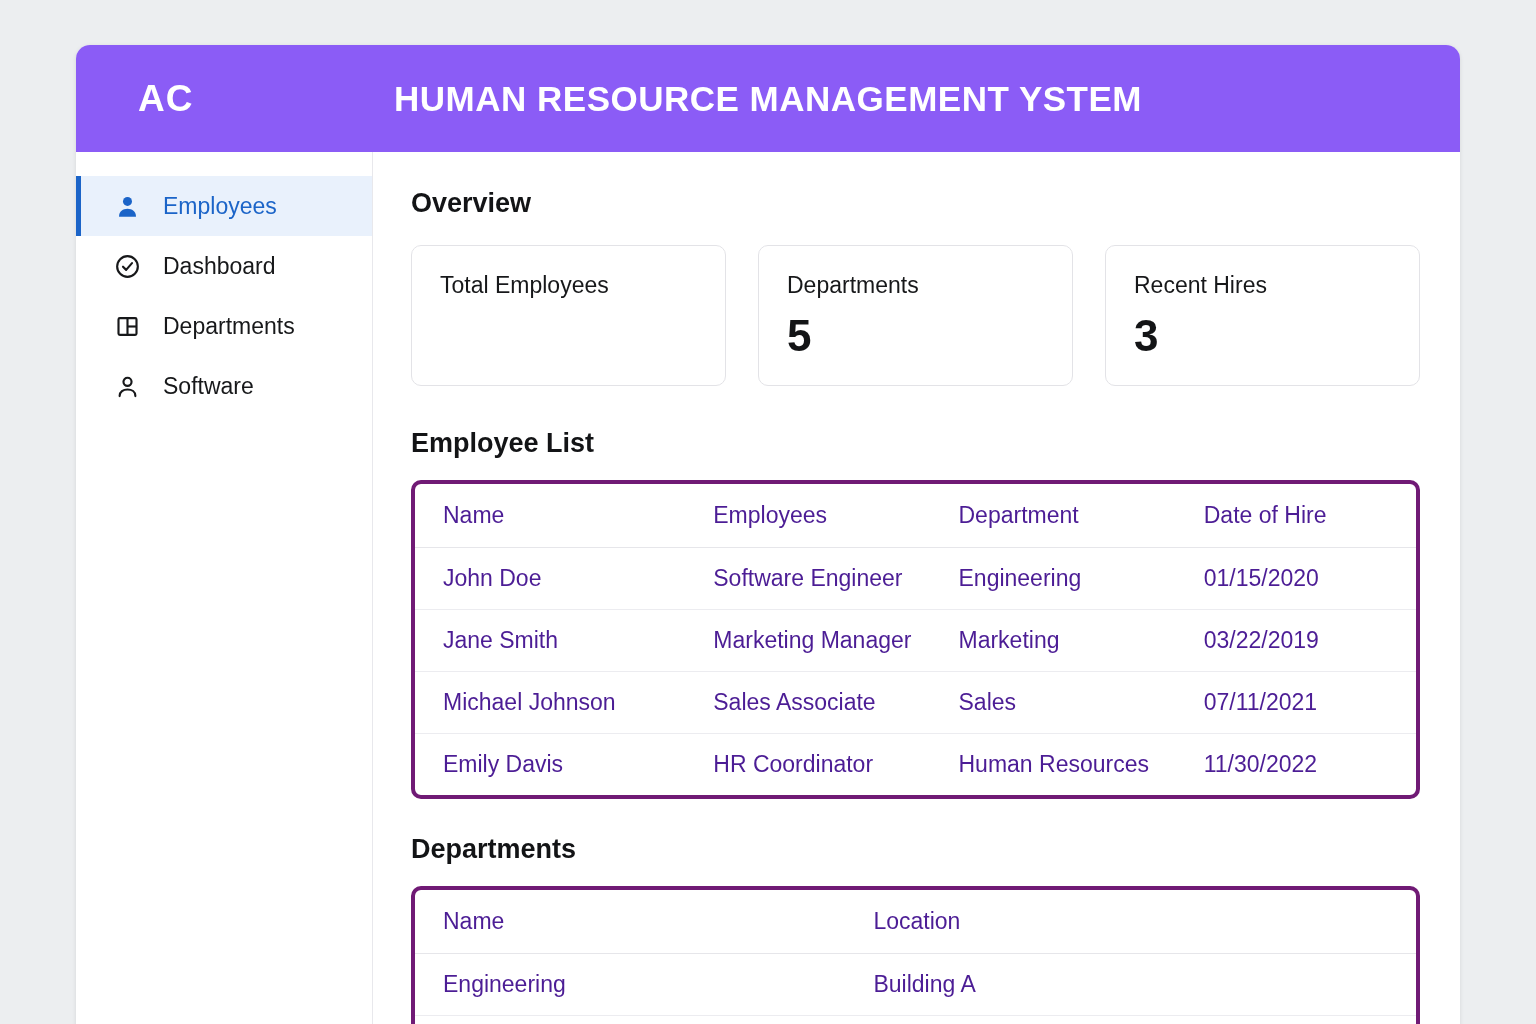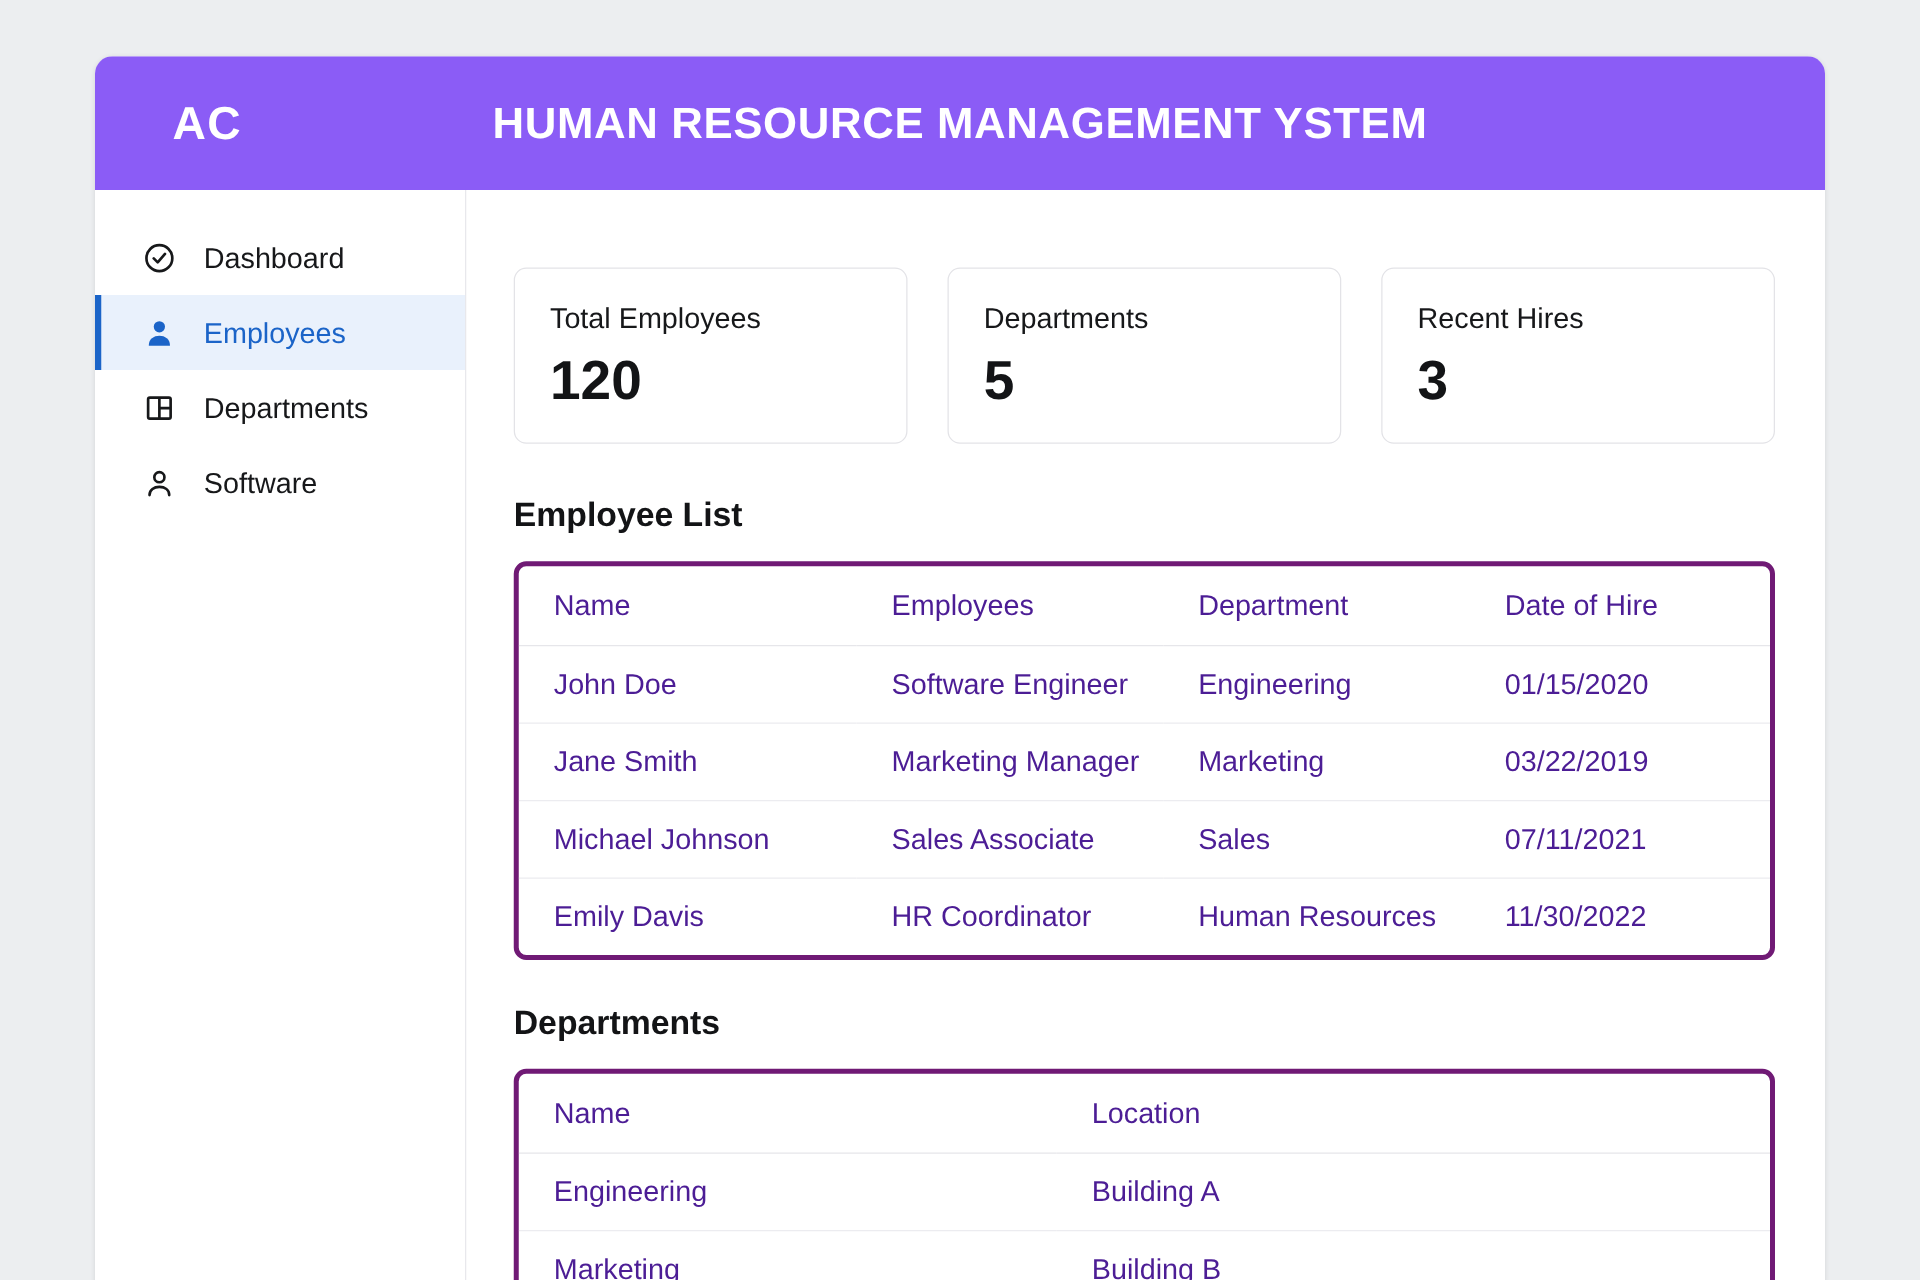--- a/index.html
+++ b/index.html
@@ -146,38 +146,38 @@
 <div class="window">
 
   <header class="app-header">
     <div class="logo">AC</div>
     <div class="app-title">HUMAN RESOURCE MANAGEMENT YSTEM</div>
   </header>
 
   <div class="body">
 
     <nav class="sidebar">
+      <div class="nav-item active">
+        <span class="icon">
+          <svg viewBox="0 0 24 24" width="27" height="27">
+              <circle cx="12" cy="7.5" r="4" fill="#1b64c8"></circle>
+              <path d="M4.5 20.5c0-4.2 3.5-6.6 7.5-6.6s7.5 2.4 7.5 6.6v0.5h-15z" fill="#1b64c8"></path>
+            </svg>
+        </span>
+        <span class="nav-label">Employees</span>
+      </div>
+
       <div class="nav-item">
         <span class="icon">
           <svg viewBox="0 0 24 24" width="27" height="27">
               <circle cx="12" cy="12" r="9.2" fill="none" stroke="#17181a" stroke-width="1.9"></circle>
               <path d="M8 12.2l2.8 2.8 5.2-6" fill="none" stroke="#17181a" stroke-width="1.9" stroke-linecap="round" stroke-linejoin="round"></path>
             </svg>
         </span>
         <span class="nav-label">Dashboard</span>
-      </div>
-
-      <div class="nav-item active">
-        <span class="icon">
-          <svg viewBox="0 0 24 24" width="27" height="27">
-              <circle cx="12" cy="7.5" r="4" fill="#1b64c8"></circle>
-              <path d="M4.5 20.5c0-4.2 3.5-6.6 7.5-6.6s7.5 2.4 7.5 6.6v0.5h-15z" fill="#1b64c8"></path>
-            </svg>
-        </span>
-        <span class="nav-label">Employees</span>
       </div>
 
       <div class="nav-item">
         <span class="icon">
           <svg viewBox="0 0 24 24" width="27" height="27">
               <rect x="4" y="4.5" width="16" height="15" rx="1.2" fill="none" stroke="#17181a" stroke-width="1.9"></rect>
               <line x1="12" y1="4.5" x2="12" y2="19.5" stroke="#17181a" stroke-width="1.9"></line>
               <line x1="12" y1="12" x2="20" y2="12" stroke="#17181a" stroke-width="1.9"></line>
             </svg>
         </span>
@@ -190,25 +190,25 @@
               <circle cx="12" cy="7.8" r="3.6" fill="none" stroke="#17181a" stroke-width="1.9"></circle>
               <path d="M5 20.5c0-3.8 3.2-5.8 7-5.8s7 2 7 5.8" fill="none" stroke="#17181a" stroke-width="1.9" stroke-linecap="round"></path>
             </svg>
         </span>
         <span class="nav-label">Software</span>
       </div>
     </nav>
 
     <main class="content">
 
+      <h2 class="section-title">Overview</h2>
 
       <div class="cards">
         <div class="stat-card">
           <div class="stat-label">Total Employees</div>
-          <div class="stat-value">120</div>
         </div>
         <div class="stat-card">
           <div class="stat-label">Departments</div>
           <div class="stat-value">5</div>
         </div>
         <div class="stat-card">
           <div class="stat-label">Recent Hires</div>
           <div class="stat-value">3</div>
         </div>
       </div>

